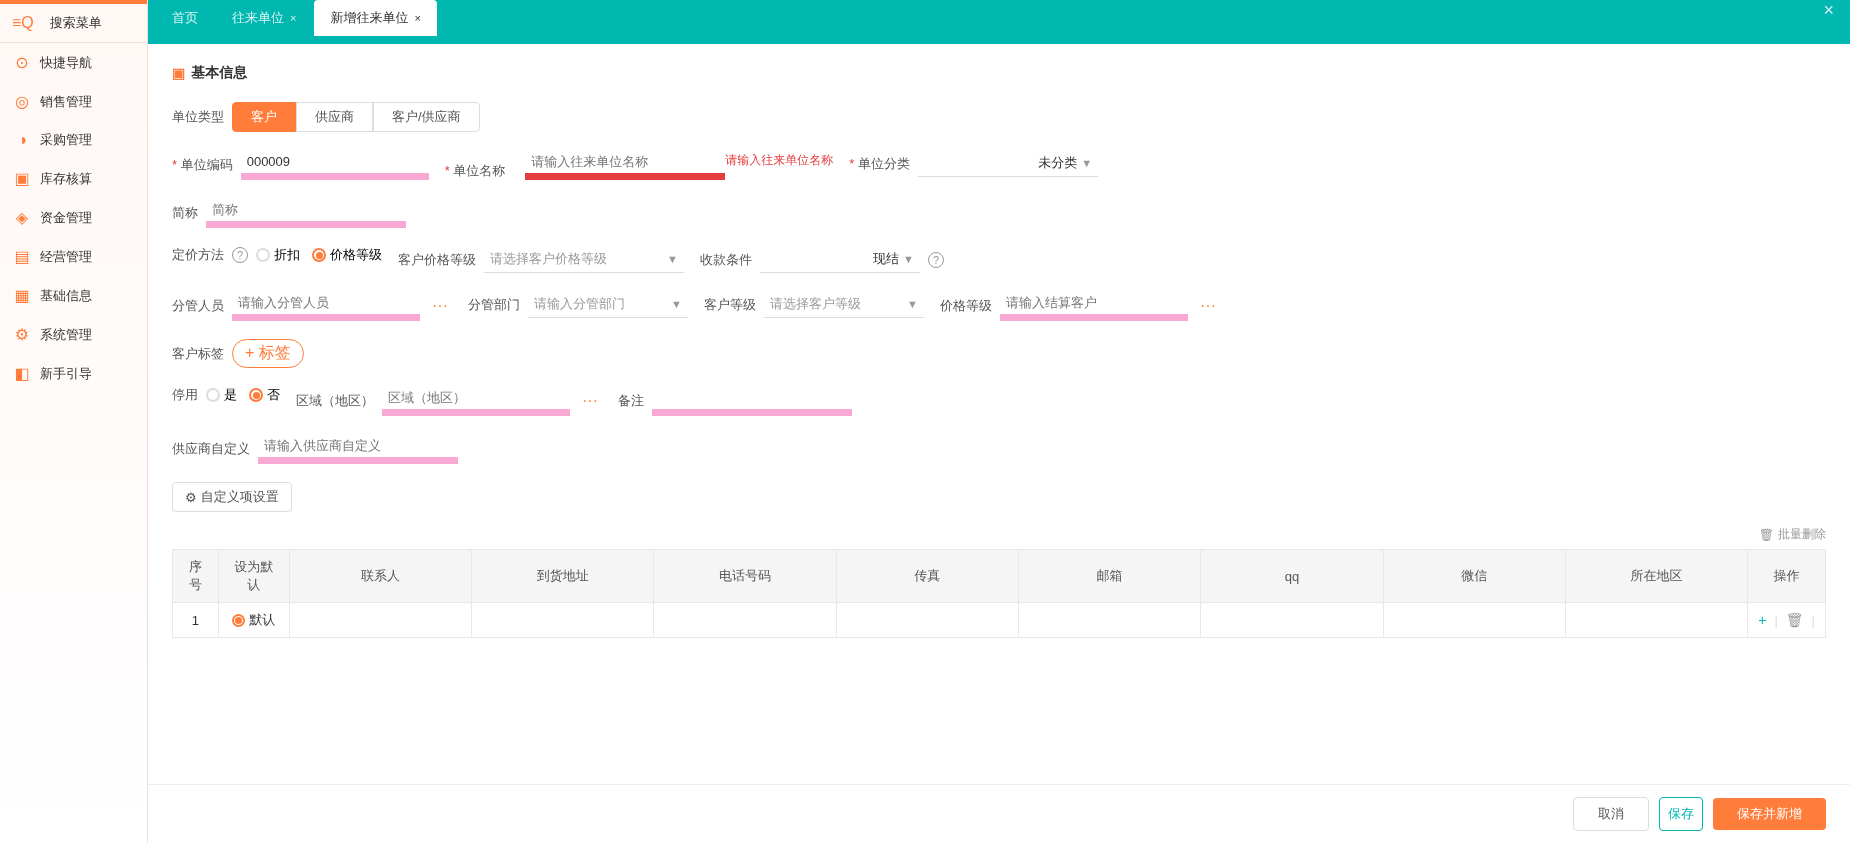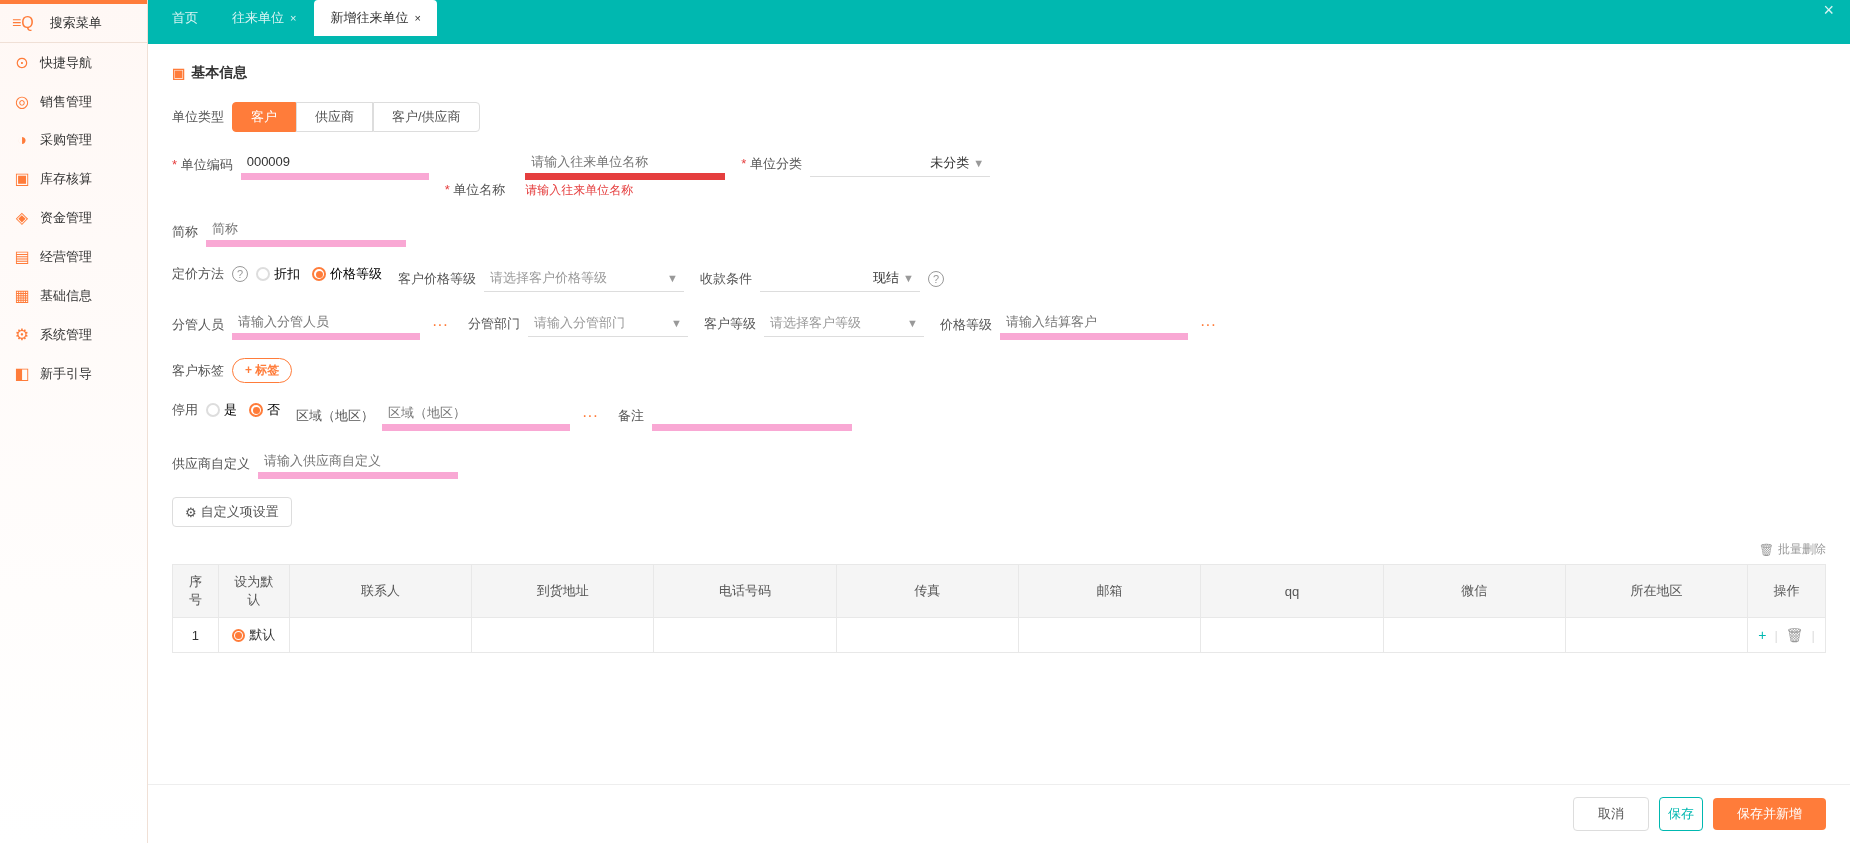--- a/index.html
+++ b/index.html
@@ -134,21 +134,21 @@
       padding: 4px 6px;
       font-size: 13px;
       color: #333;
       background: transparent;
       min-width: 160px;
     }
     .field-input.error { border-bottom-color: #e53e3e; }
     .error-msg { color: #e53e3e; font-size: 12px; margin-top: 2px; }
     .field-input-group {
       display: flex;
-      flex-direction: column;
+      flex-direction: row;
     }
 
     
     .unit-type-group {
       display: flex;
       align-items: center;
       gap: 0;
     }
     .unit-btn {
       padding: 5px 18px;
@@ -206,23 +206,22 @@
       padding: 0 4px;
     }
 
     
     .tag-add-btn {
       border: 1px solid #ff7c3a;
       color: #ff7c3a;
       border-radius: 20px;
       padding: 3px 12px;
       cursor: pointer;
-      font-size: 12px;
-      background: #fff;
-      font-weight: bold;
+      font-size: 16px;
+      background: #fff;
     }
 
     
     .help-icon {
       width: 16px; height: 16px;
       border: 1px solid #999;
       border-radius: 50%;
       display: inline-flex;
       align-items: center;
       justify-content: center;

